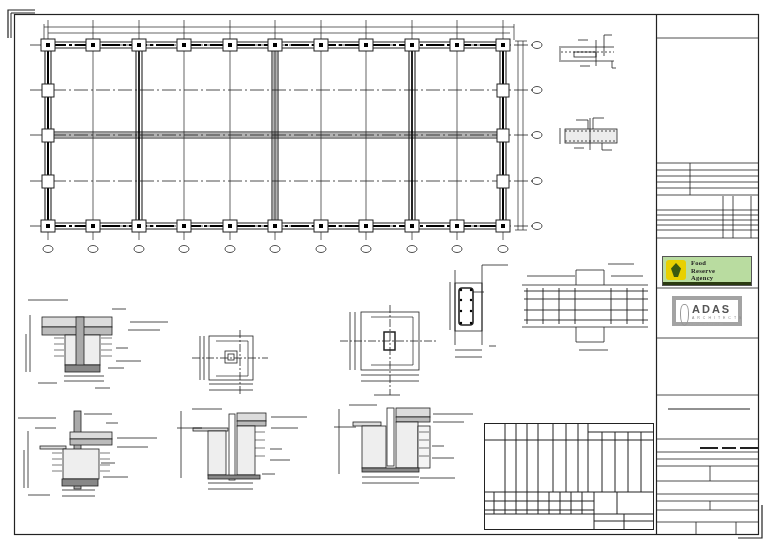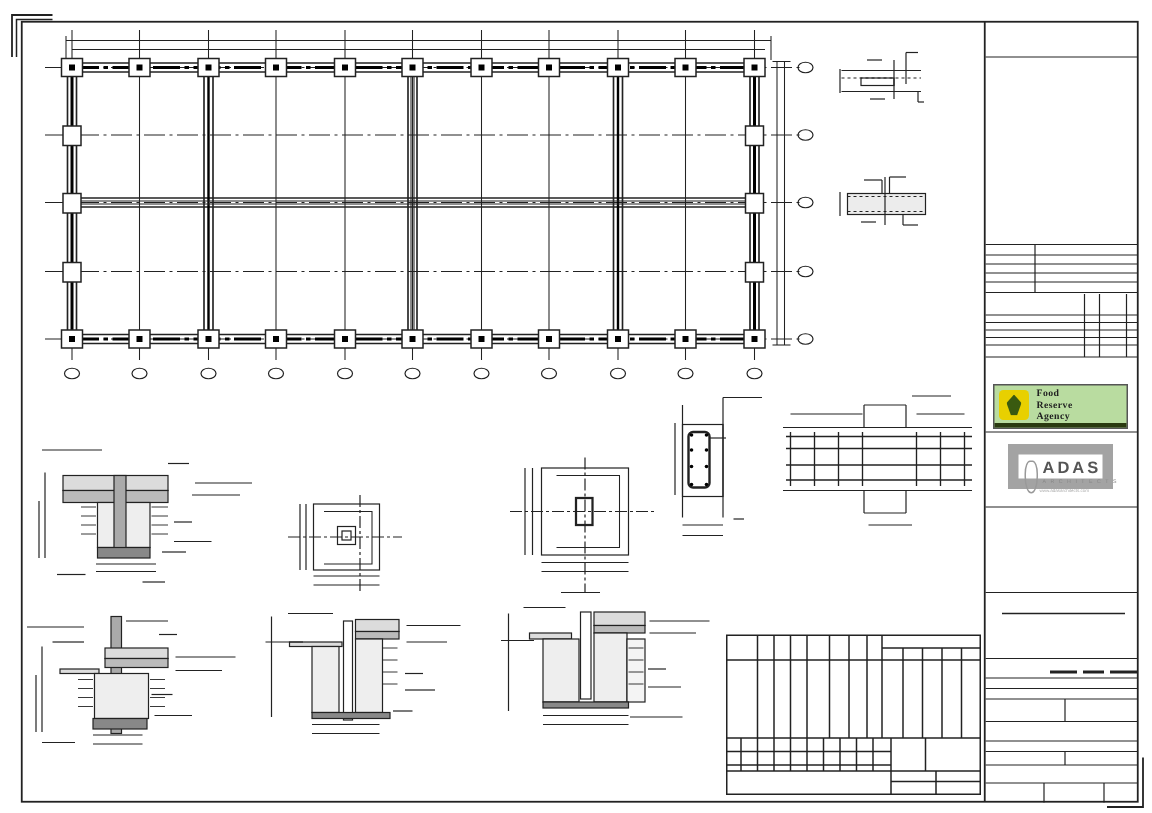--- a/index.html
+++ b/index.html
@@ -3,21 +3,21 @@
 <meta charset="utf-8">
 <style>
   html,body{margin:0;padding:0;background:#fff;}
   body{width:768px;height:542px;position:relative;overflow:hidden;font-family:"Liberation Sans",sans-serif;}
   #sheet{position:absolute;left:0;top:0;width:768px;height:542px;}
   .tb-logo-fra{position:absolute;left:662px;top:256px;width:90px;height:30px;background:#b9dca0;border:1px solid #555;box-sizing:border-box;}
   .tb-logo-fra .leaf{position:absolute;left:3px;top:3px;width:20px;height:20px;background:#e8d000;border-radius:3px;}
   .tb-logo-fra .leaf:after{content:"";position:absolute;left:5px;top:3px;width:10px;height:14px;background:#3a5a10;clip-path:polygon(50% 0,100% 40%,70% 100%,30% 100%,0 40%);}
   .tb-logo-fra .txt{position:absolute;left:28px;top:2px;font-family:"Liberation Serif",serif;font-size:6.5px;font-weight:bold;line-height:7.5px;color:#222;letter-spacing:.3px;}
   .tb-logo-fra .strip{position:absolute;left:0;bottom:0;width:100%;height:3px;background:#2a3a10;}
-  .tb-logo-adas{position:absolute;left:672px;top:296px;width:70px;height:30px;border:7px solid #a3a3a3;box-sizing:border-box;background:#fff;}
+  .tb-logo-adas{position:absolute;left:672px;top:296px;width:70px;height:30px;border:4px solid #a3a3a3;box-sizing:border-box;background:#fff;}
   .tb-logo-adas .vase{position:absolute;left:4px;top:4px;width:7px;height:20px;border:1px solid #999;border-radius:40% 40% 50% 50%;}
   .tb-logo-adas .name{position:absolute;left:16px;top:3px;font-size:11px;letter-spacing:2px;color:#555;font-weight:bold;}
   .tb-logo-adas .sub{position:absolute;left:16px;top:16px;font-size:3.5px;letter-spacing:3px;color:#888;}
   .tb-logo-adas .url{position:absolute;left:14px;top:22px;font-size:3px;color:#aaa;}
 </style>
 </head>
 <body>
 
 <svg id="sheet" width="768" height="542" viewBox="0 0 768 542" xmlns="http://www.w3.org/2000/svg" fill="none" stroke="#222" stroke-width="1">
 

